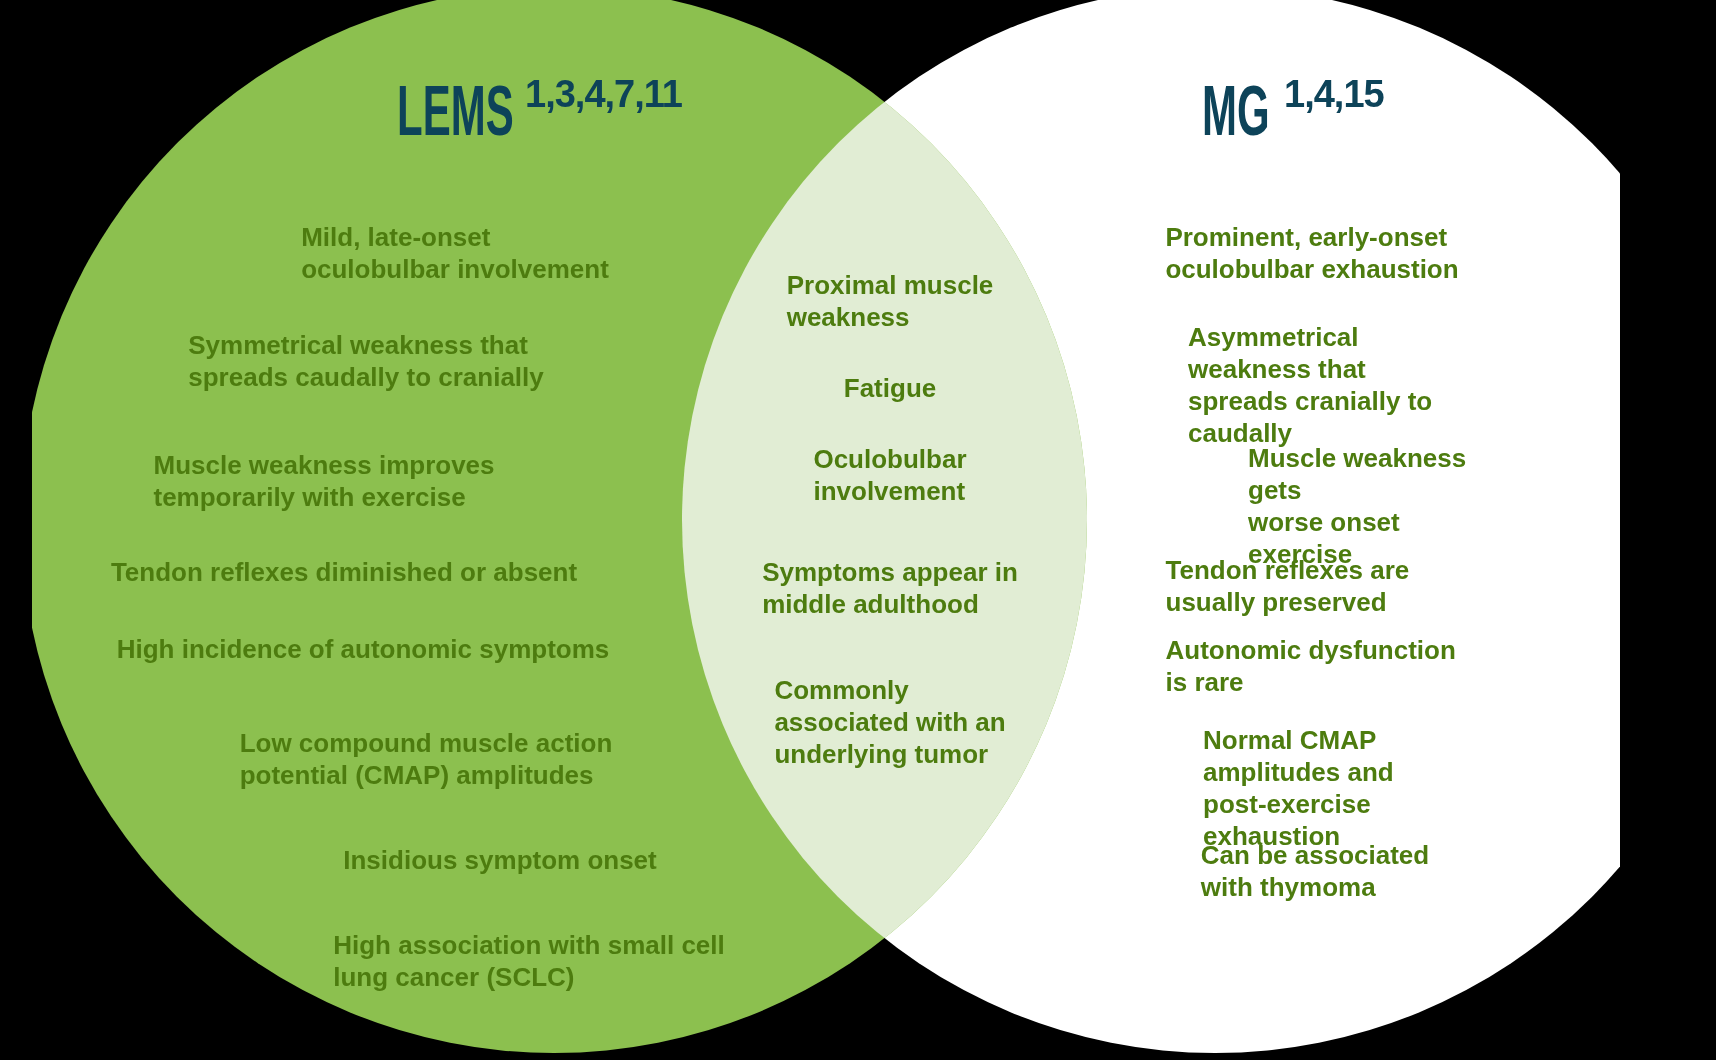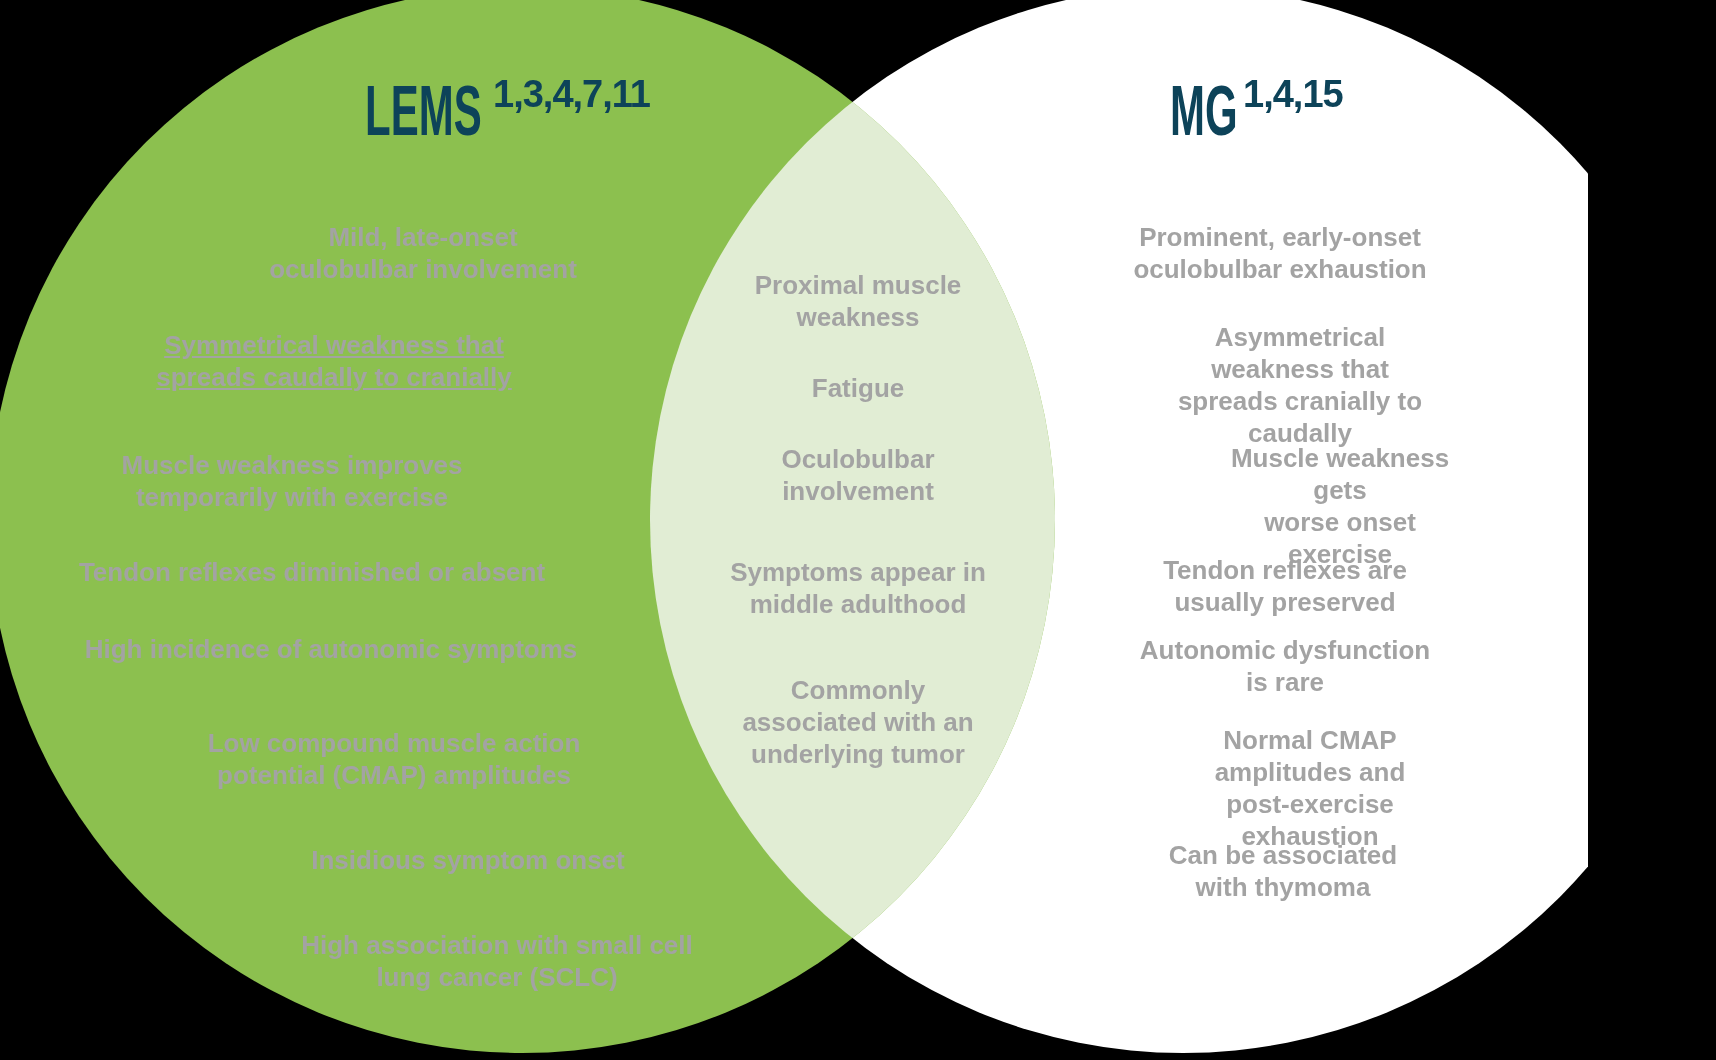--- a/index.html
+++ b/index.html
@@ -3,32 +3,32 @@
 <meta charset="utf-8">
 <style>
   html, body { margin: 0; padding: 0; background: #000; }
   #canvas {
     position: relative;
     width: 1588px;
     height: 1060px;
     background: #000;
     overflow: hidden;
     font-family: "Liberation Sans", sans-serif;
+    margin-left: 32px;
   }
   #venn-svg { position: absolute; left: 0; top: 0; }
 
   .item {
     position: absolute;
     transform: translateX(-50%);
-    text-align: center;
     white-space: pre-line;
     font-weight: bold;
     font-size: 26px;
     line-height: 32px;
-    color: #a3a3a3;
+    color: #4d7c0f;
   }
 
   .circle-title {
     position: absolute;
     color: #0D4359;
     font-weight: bold;
   }
   .circle-title .main {
     display: inline-block;
     font-size: 70px;
@@ -42,21 +42,21 @@
     position: absolute;
     top: -4px;
     font-size: 38px;
     line-height: 29px;
     letter-spacing: -1px;
     white-space: nowrap;
   }
   #lems-title { left: 365px; top: 84px; }
   #lems-title .sup { left: 128px; }
   #mg-title { left: 1170px; top: 84px; }
-  #mg-title .sup { left: 73px; text-align: right; }
+  #mg-title .sup { left: 82px; text-align: right; }
 </style>
 </head>
 <body>
 
 <div id="canvas">
 
   <svg id="venn-svg" width="1716" height="1060" viewBox="0 0 1716 1060">
     <defs>
       <clipPath id="clip-right-circle">
         <circle cx="1183" cy="520" r="533"></circle>
@@ -72,21 +72,21 @@
     <span class="sup">1,3,4,7,11</span>
   </div>
 
   <div class="circle-title" id="mg-title">
     <span class="main">MG</span>
     <span class="sup">1,4,15</span>
   </div>
 
   <div class="item" style="left:423px; top:221px;">Mild, late-onset
 oculobulbar involvement</div>
-  <div class="item" style="left:334px; top:329px;text-decoration:underline;">Symmetrical weakness that
+  <div class="item" style="left:334px; top:329px;">Symmetrical weakness that
 spreads caudally to cranially</div>
   <div class="item" style="left:292px; top:449px;">Muscle weakness improves
 temporarily with exercise</div>
   <div class="item" style="left:312px; top:556px;">Tendon reflexes diminished or absent</div>
   <div class="item" style="left:331px; top:633px;">High incidence of autonomic symptoms</div>
   <div class="item" style="left:394px; top:727px;">Low compound muscle action
 potential (CMAP) amplitudes</div>
   <div class="item" style="left:468px; top:844px;">Insidious symptom onset</div>
   <div class="item" style="left:497px; top:929px;">High association with small cell
 lung cancer (SCLC)</div>

